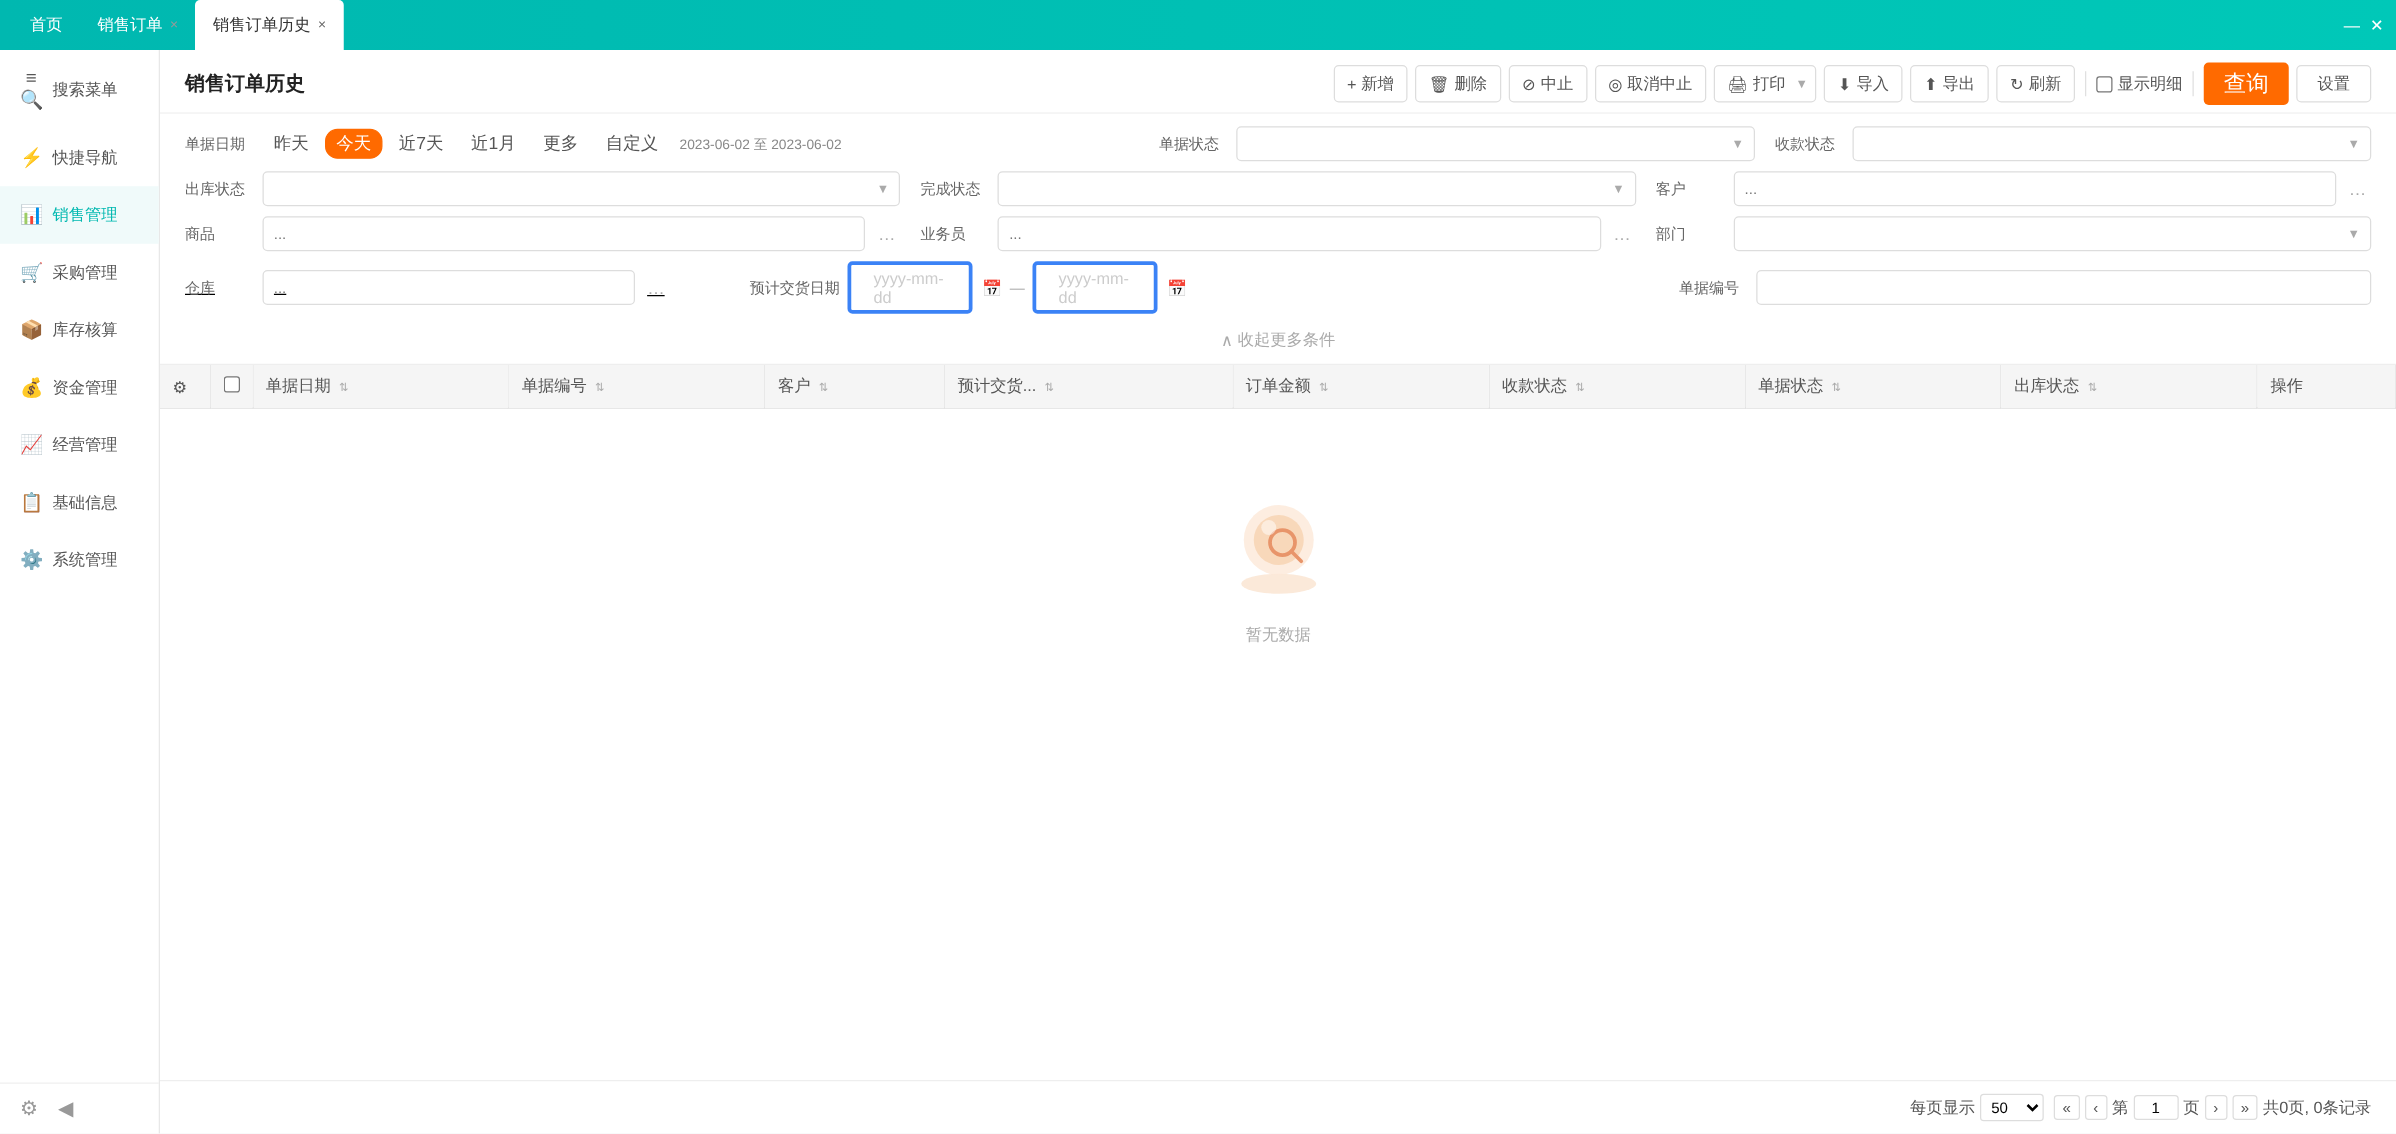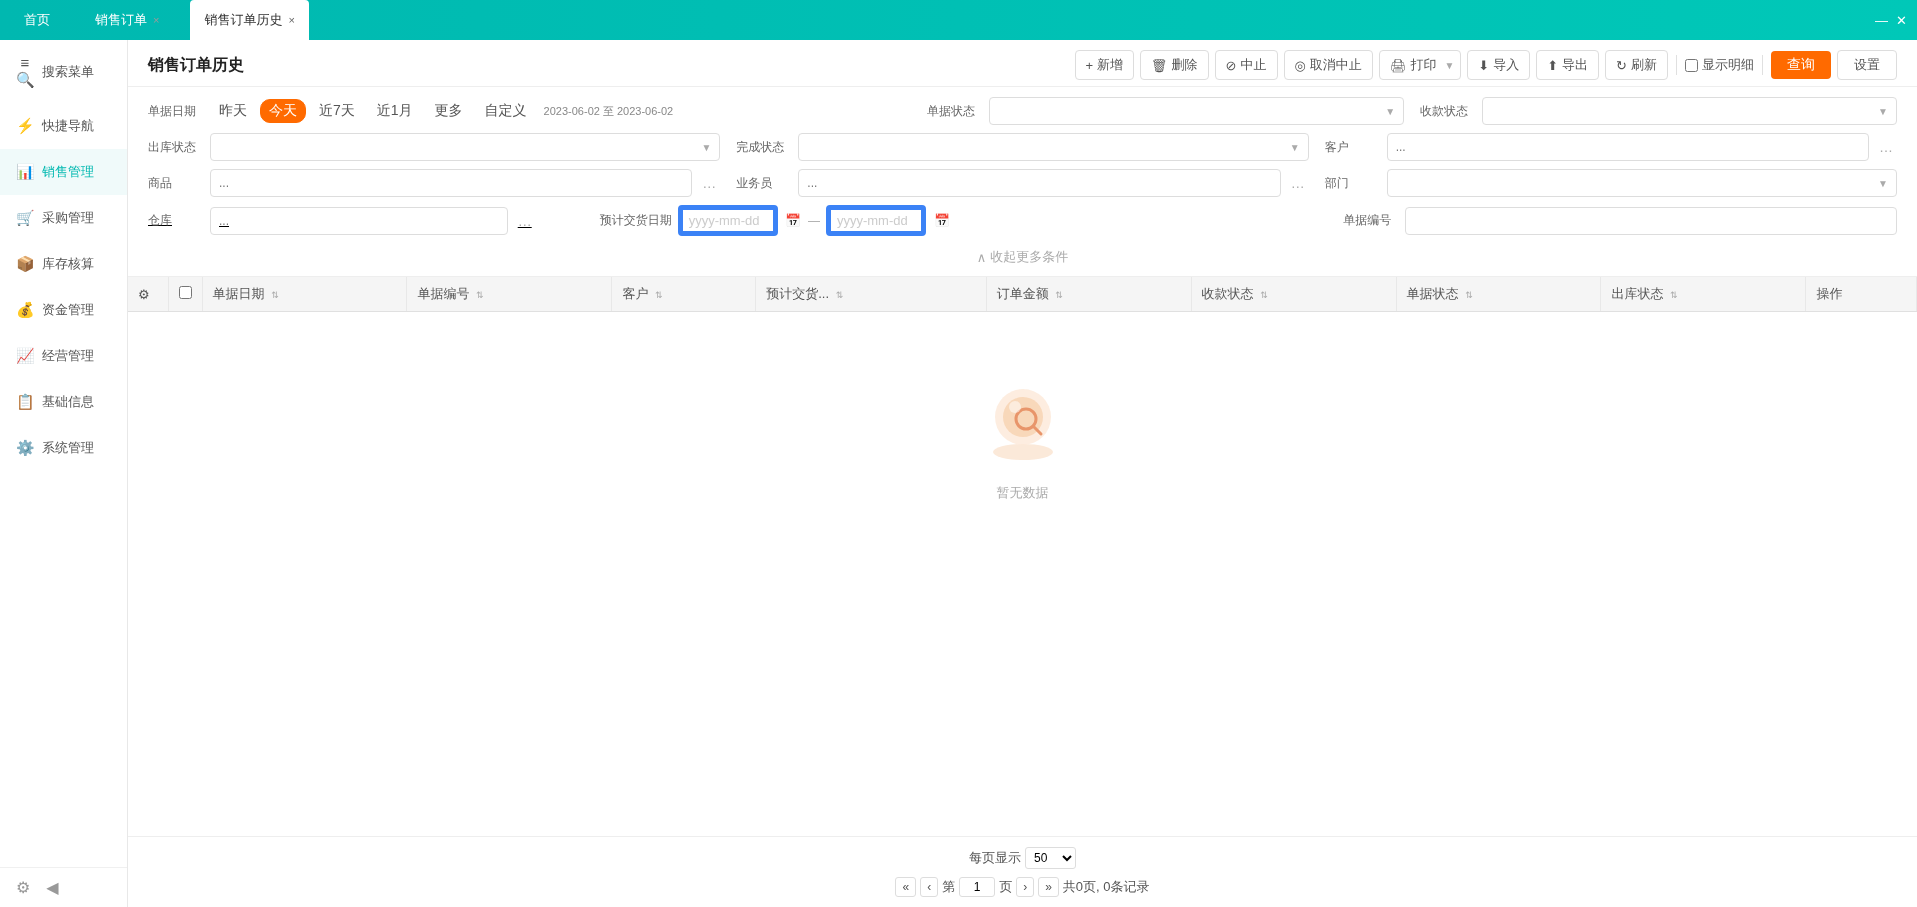--- a/index.html
+++ b/index.html
@@ -5,21 +5,21 @@
     * { box-sizing: border-box; margin: 0; padding: 0; font-family: 'Microsoft YaHei', Arial, sans-serif; font-size: 13px; }
     body { display: flex; flex-direction: column; height: 907px; width: 1917px; overflow: hidden; background: #f5f5f5; }
 
     
     .top-bar {
       height: 40px;
       background: linear-gradient(90deg, #00b8b0 0%, #00c8b8 100%);
       display: flex;
       align-items: center;
       padding: 0 10px;
-      gap: 17px;
+      gap: 0;
       flex-shrink: 0;
     }
     .top-bar-tab {
       height: 100%;
       display: flex;
       align-items: center;
       padding: 0 14px;
       color: #fff;
       font-size: 13px;
       cursor: pointer;
@@ -126,21 +126,21 @@
       cursor: pointer;
     }
     .display-detail-check input { cursor: pointer; }
     .btn-query {
       background: #ff6a00;
       color: #fff;
       border: none;
       border-radius: 4px;
       padding: 5px 16px;
       cursor: pointer;
-      font-size: 14px;
+      font-size: 18px;
     }
     .btn-setting {
       background: #fff;
       color: #555;
       border: 1px solid #ddd;
       border-radius: 4px;
       padding: 5px 16px;
       cursor: pointer;
       font-size: 13px;
     }
@@ -211,23 +211,23 @@
       color: #888;
       margin-left: 4px;
     }
     .filter-dots {
       color: #aaa;
       font-size: 14px;
       cursor: pointer;
       padding: 0 4px;
     }
     .filter-date-input {
-      border: 5px solid #3b82f6;
+      border: 3px solid #3b82f6;
       border-radius: 4px;
-      padding: 3px 6px;
+      padding: 3px 18px;
       font-size: 12px;
       color: #aaa;
       width: 100px;
       min-height: 26px;
       display: flex;
     }
     .filter-date-separator { color: #aaa; font-size: 12px; }
     .calendar-icon { color: #aaa; font-size: 13px; cursor: pointer; margin-left: 2px; }
     .collapse-row {
       display: flex;
@@ -288,21 +288,20 @@
     .pagination {
       display: flex;
       align-items: center;
       justify-content: flex-end;
       padding: 10px 20px;
       border-top: 1px solid #eee;
       background: #fff;
       gap: 8px;
       font-size: 12px;
       color: #555;
-      flex-direction: column;
     }
     .pagination-page-size {
       display: flex;
       align-items: center;
       gap: 4px;
     }
     .page-size-select {
       border: 1px solid #ddd;
       border-radius: 3px;
       padding: 2px 4px;

